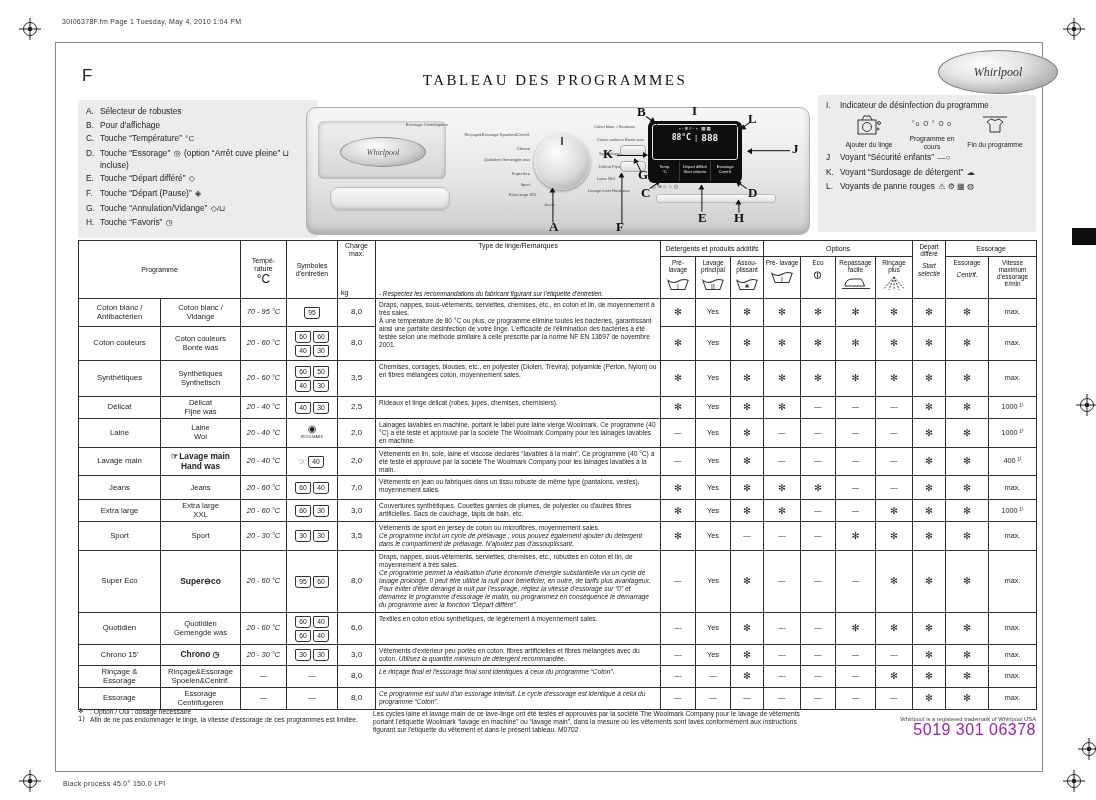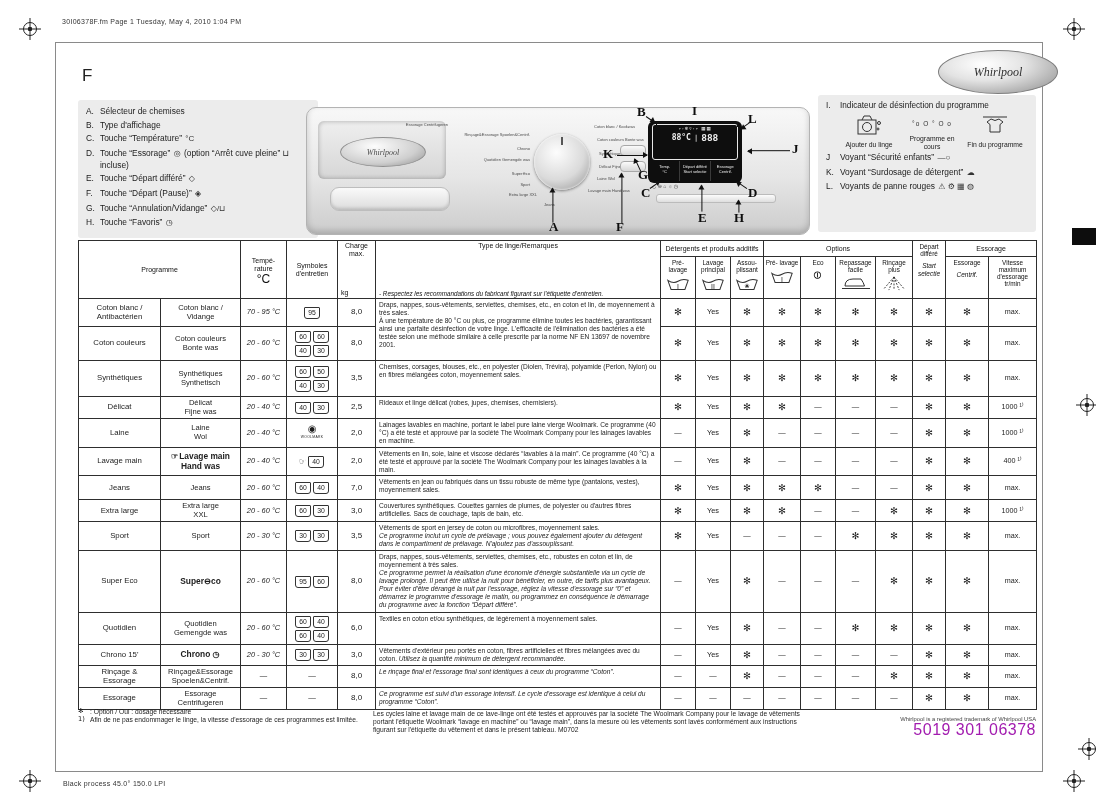--- a/index.html
+++ b/index.html
@@ -137,32 +137,33 @@
   <span class="abs tgt" style="left:1067px;top:774px;"></span>
   <span class="abs tgt" style="left:1080px;top:398px;"></span>
   <span class="abs tgt" style="left:1082px;top:742px;"></span>
   <div class="abs blackbar"></div>
   <div class="abs frame"></div>
 
   <div class="abs printline hdr">30I06378F.fm  Page 1  Tuesday, May 4, 2010  1:04 PM</div>
   <div class="abs printline footer">Black process 45.0°  150.0 LPI</div>
 
   <div class="abs lang">F</div>
+  <div class="abs title">TABLEAU DES PROGRAMMES</div>
   <div class="abs logo-oval">
     <span>Whirlpool</span>
   </div>
 
   <div class="abs legend legend-left">
       <div class="leg-row">
         <span class="leg-l">A.</span>
-        <span class="leg-b">Sélecteur de chemises </span>
+        <span class="leg-b">Sélecteur de robustes </span>
       </div>
       <div class="leg-row">
         <span class="leg-l">B.</span>
-        <span class="leg-b">Type d'affichage </span>
+        <span class="leg-b">Pour d'affichage </span>
       </div>
       <div class="leg-row">
         <span class="leg-l">C.</span>
         <span class="leg-b">Touche “Température” <span class="leg-ic">°C</span></span>
       </div>
       <div class="leg-row">
         <span class="leg-l">D.</span>
         <span class="leg-b">Touche “Essorage” <span class="leg-ic">◎</span> (option “Arrêt cuve pleine” ⊔ incluse)</span>
       </div>
       <div class="leg-row">

